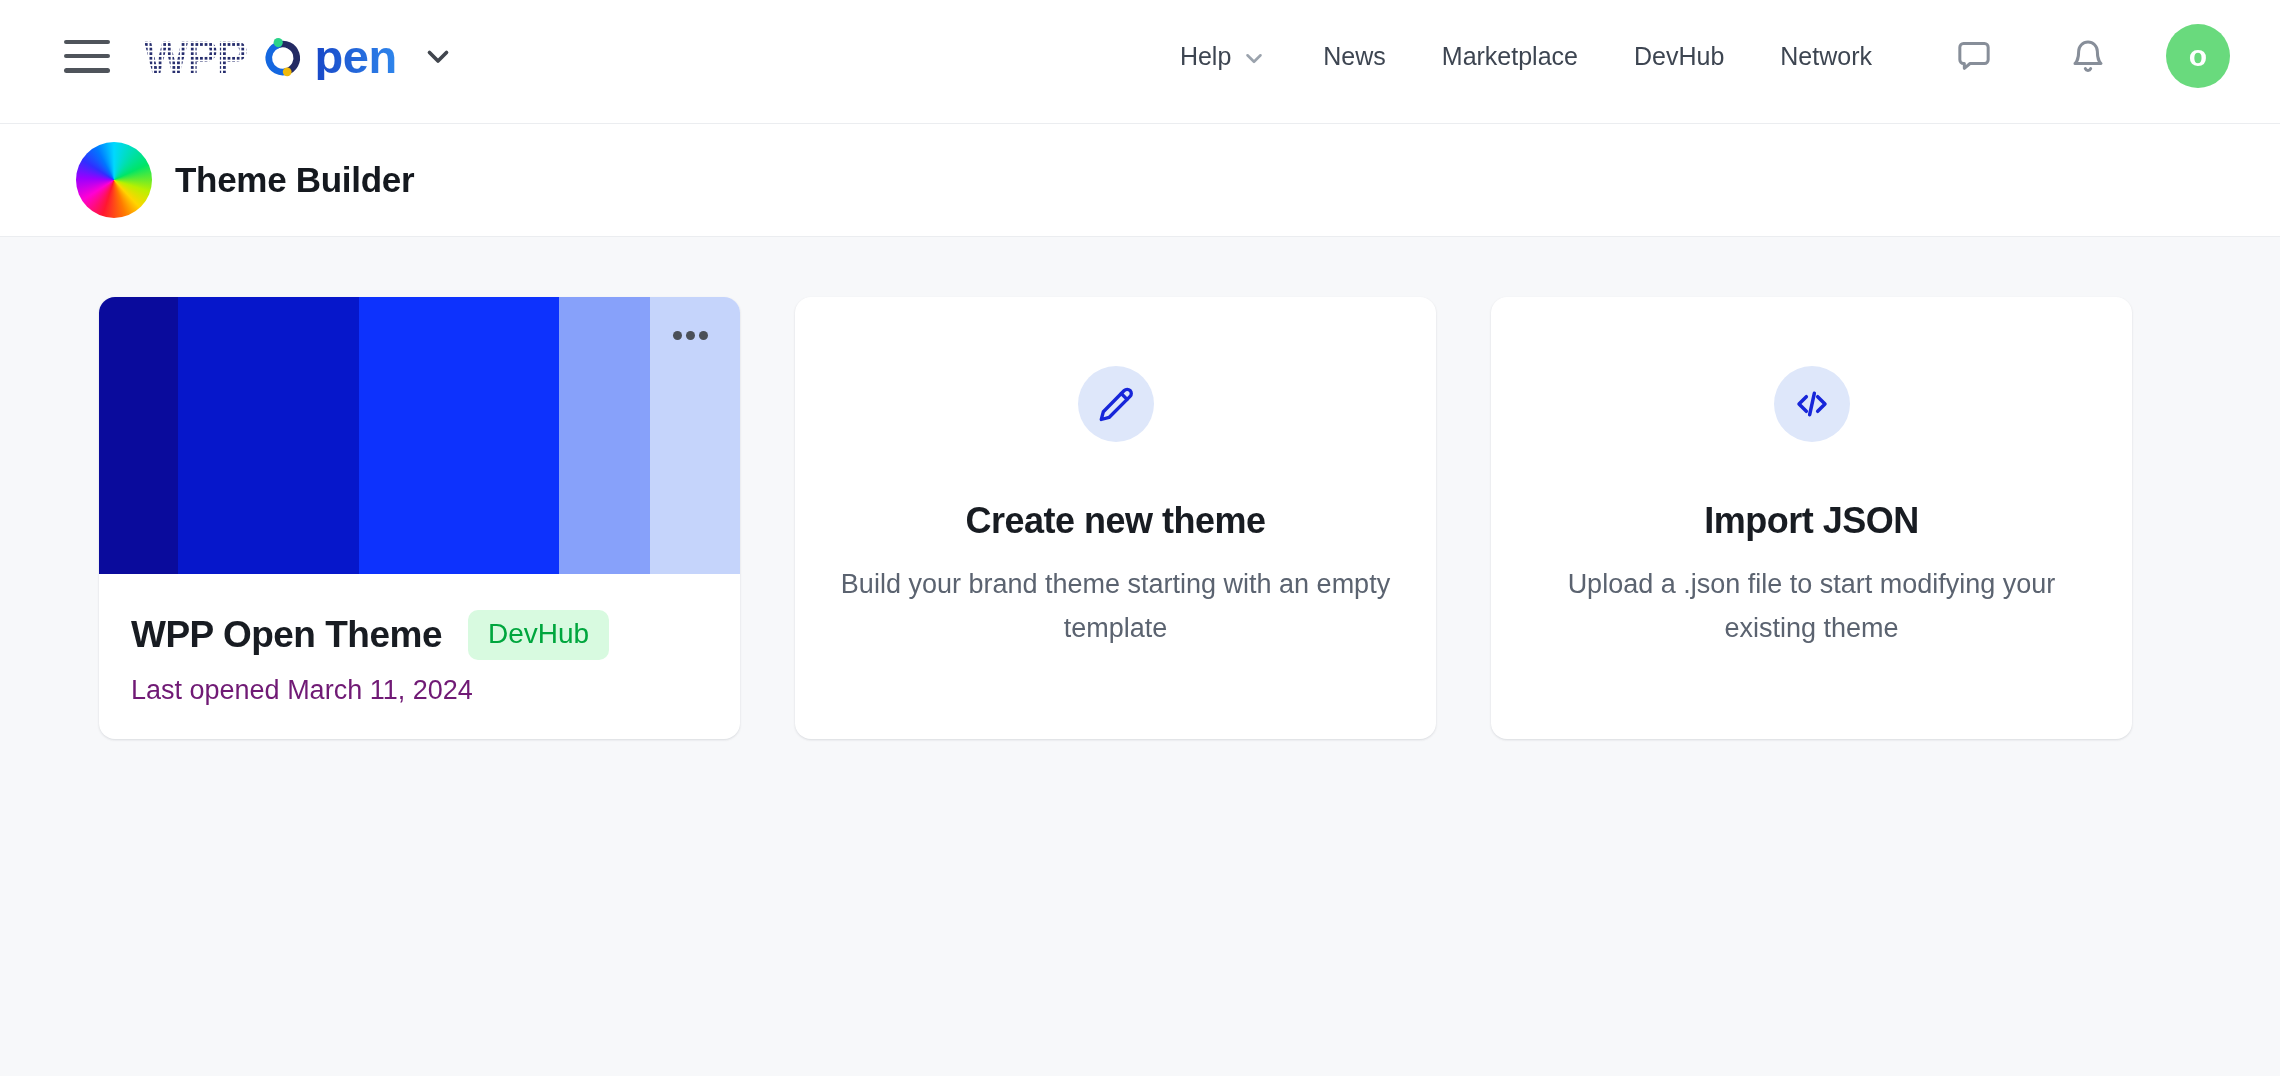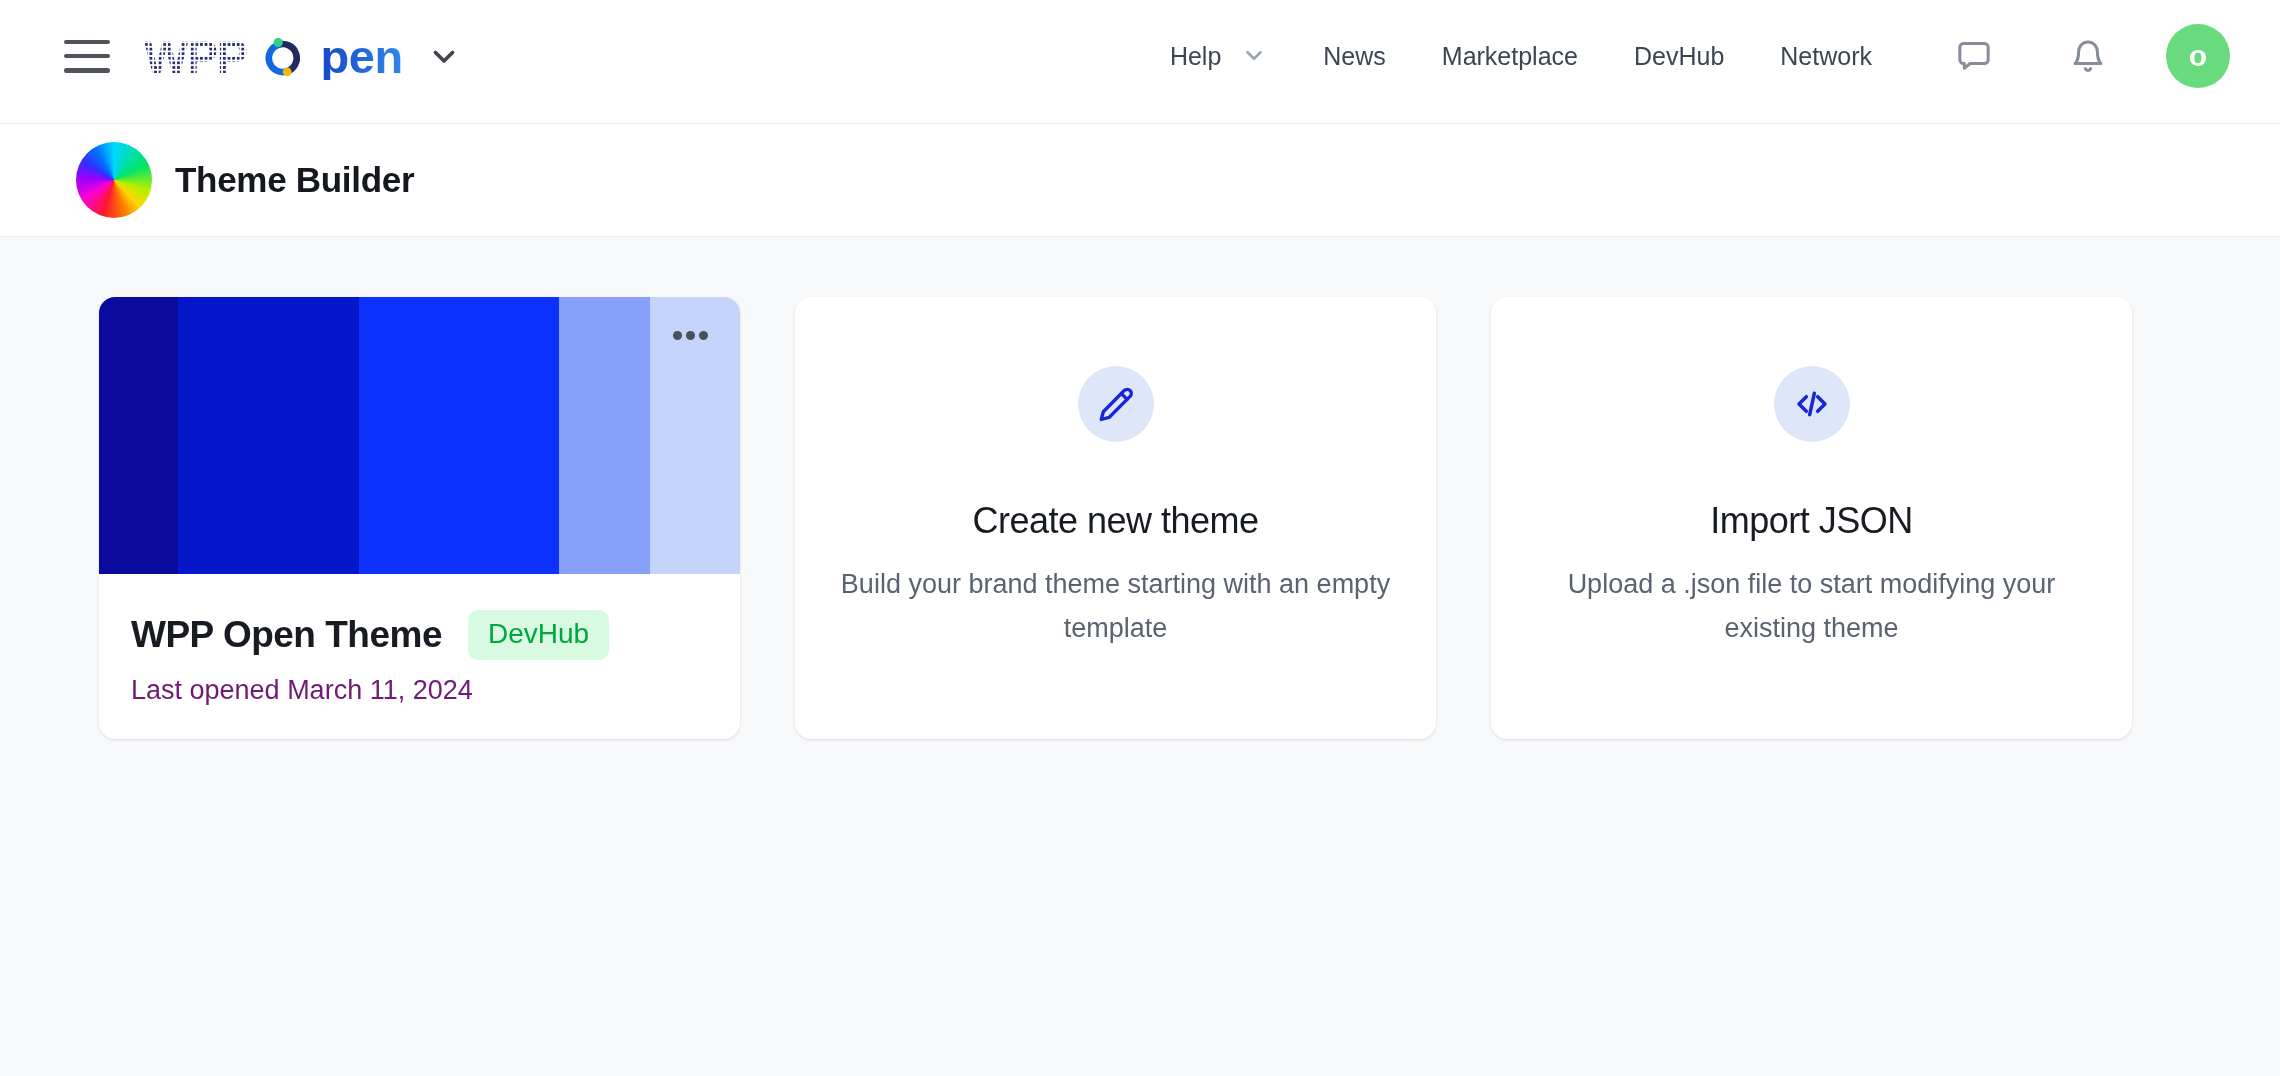--- a/index.html
+++ b/index.html
@@ -36,31 +36,31 @@
     -webkit-background-clip:text; background-clip:text;
     -webkit-text-fill-color:transparent;
   }
   .logo-open { display:flex; align-items:center; margin-left:16px; }
   .logo-pen {
     font-size:47px; font-weight:600; letter-spacing:-0.5px; line-height:1;
     color:#1d66dc;
     background-image:linear-gradient(90deg,#1848c8,#2f86ec);
     -webkit-background-clip:text; background-clip:text;
     -webkit-text-fill-color:transparent;
-    margin-left:18px;
+    margin-left:12px;
   }
   .logo-chevron { margin-left:24px; display:flex; }
 
   .nav-links {
     margin-left:auto;
     display:flex; align-items:center; gap:56px;
   }
   .nav-link {
     font-size:25px; color:#3d4551; cursor:pointer;
-    display:flex; align-items:flex-start; gap:20px; white-space:nowrap;
+    display:flex; align-items:flex-end; gap:10px; white-space:nowrap;
   }
   .nav-icons { display:flex; align-items:center; margin-left:82px; gap:74px; }
   .icon-btn { background:none; border:none; cursor:pointer; display:flex; padding:0; }
   .avatar {
     width:64px; height:64px; border-radius:50%;
     margin-left:58px; border:none; cursor:pointer;
     display:flex; align-items:center; justify-content:center;
     color:#ffffff; font-size:30px; font-weight:700;
     background:#69da7d;
   }
@@ -123,21 +123,21 @@
   
   .action-card {
     display:flex; flex-direction:column; align-items:center;
     text-align:center; padding-top:69px;
   }
   .icon-circle {
     width:76px; height:76px; border-radius:50%;
     background:#dee7fa;
     display:flex; align-items:center; justify-content:center;
   }
-  .action-title { margin-top:58px; font-size:36px; font-weight:400; color:#181c22; letter-spacing:-0.5px; }
+  .action-title { margin-top:58px; font-size:36px; font-weight:700; color:#181c22; letter-spacing:-0.5px; }
   .action-desc {
     margin-top:20px; max-width:585px;
     font-size:27px; line-height:44px; color:#5b6370;
   }
 </style>
 </head>
 <body>
 
 <div class="page">
 

